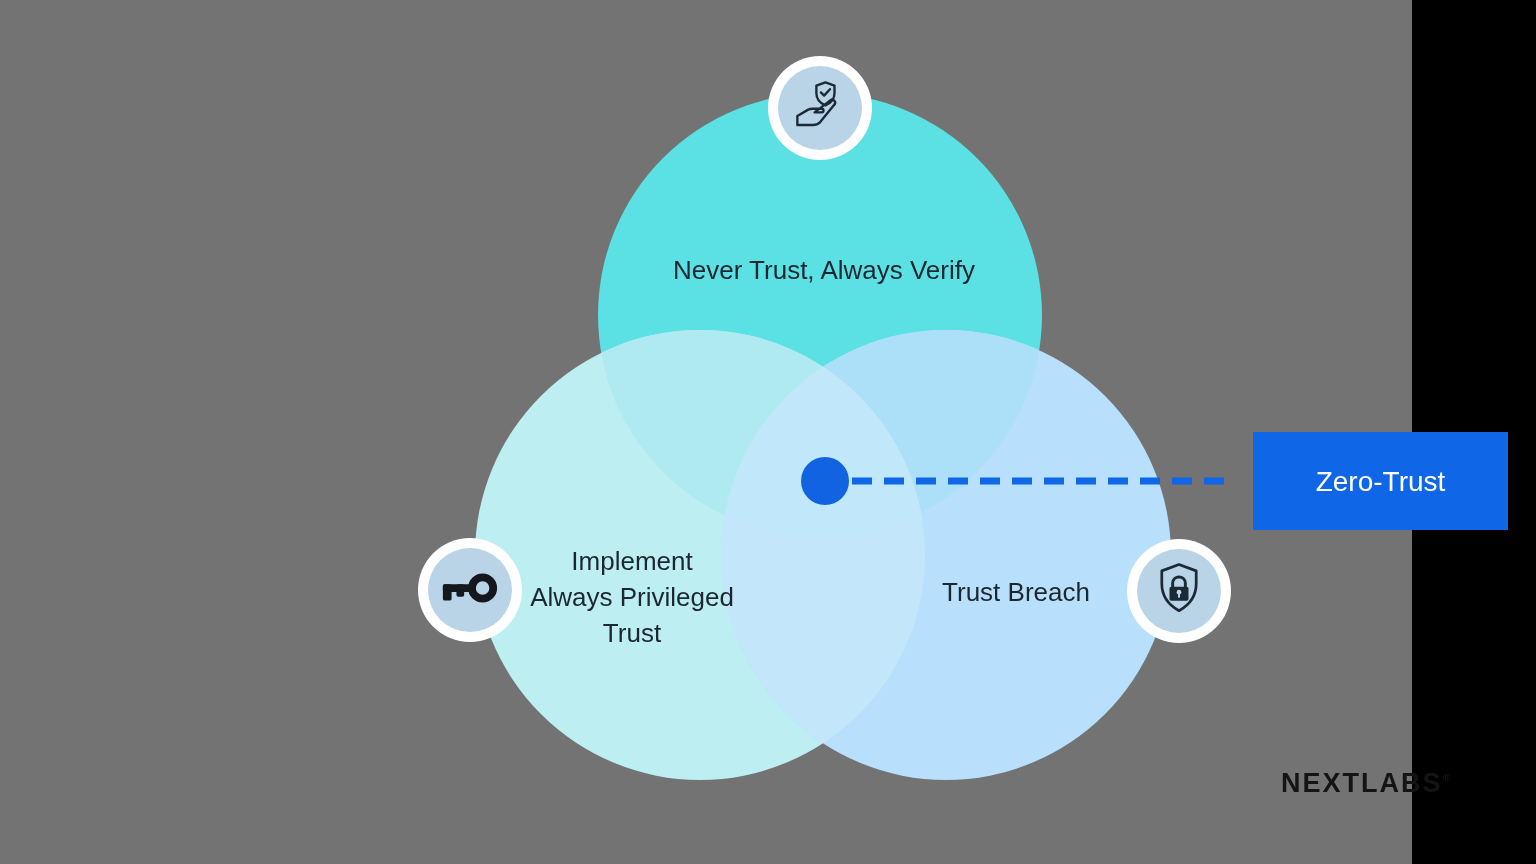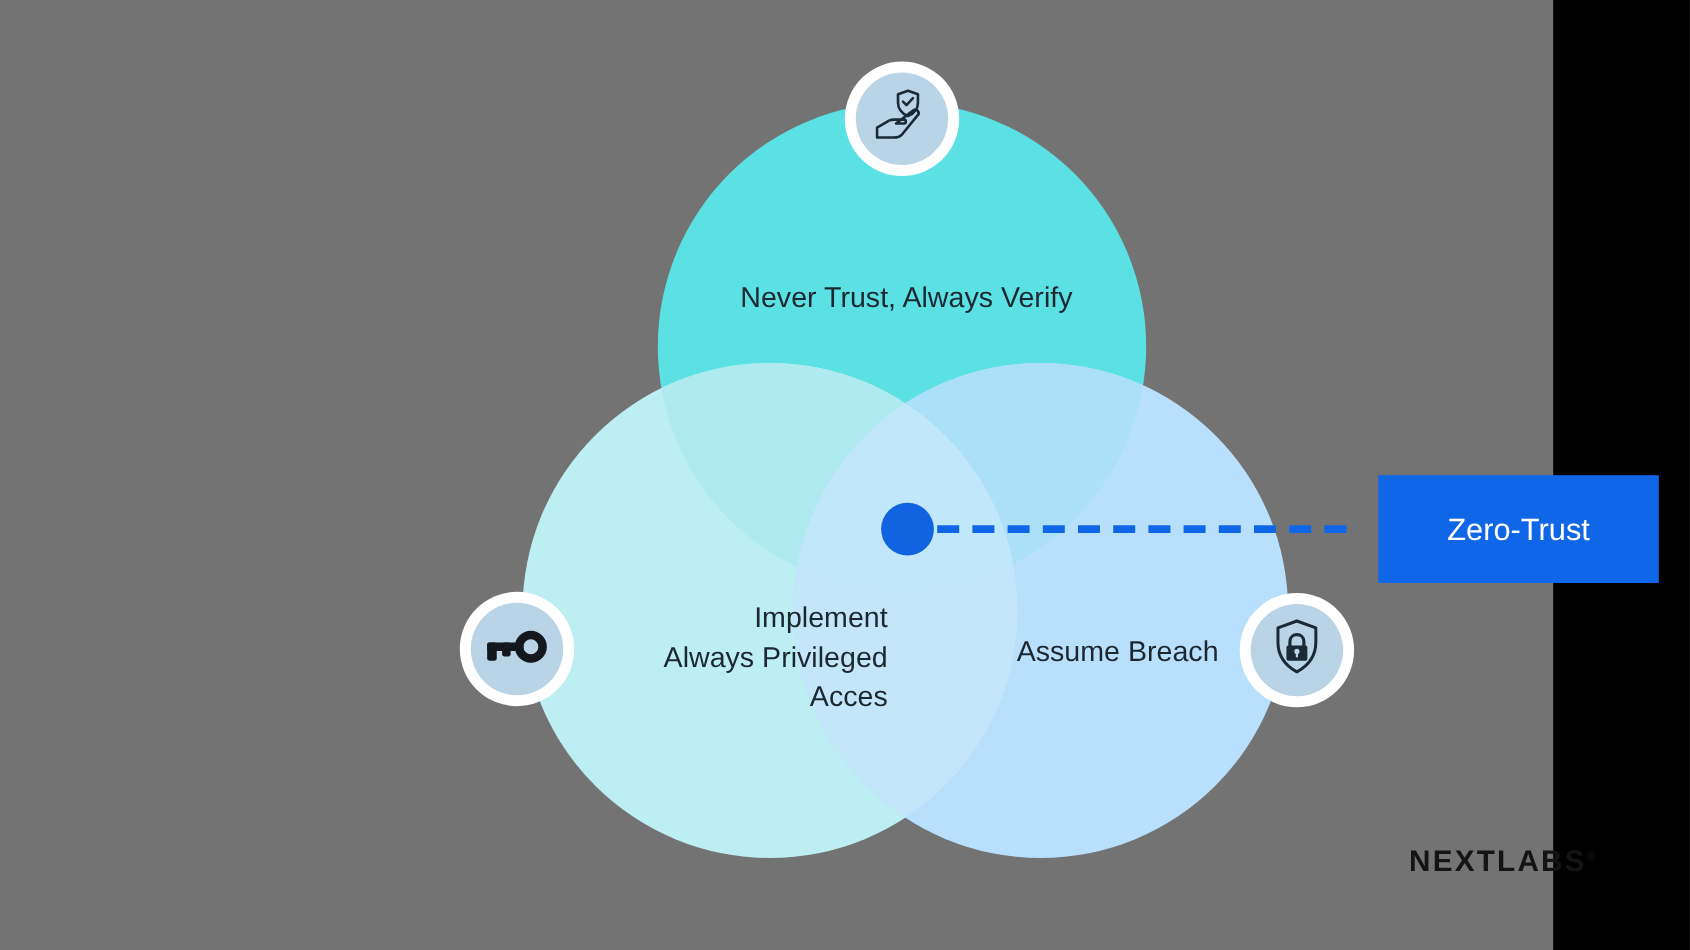--- a/index.html
+++ b/index.html
@@ -13,21 +13,21 @@
   .venn-svg { position: absolute; left: 0; top: 0; }
 
   .circle-label {
     position: absolute;
     color: #1c2730;
     font-size: 26px;
     line-height: 36px;
     text-align: center;
   }
   .label-top   { left: 524px; top: 252px; width: 600px; }
-  .label-left  { left: 457px; top: 543px; width: 350px; text-align: right; }
+  .label-left  { left: 457px; top: 543px; width: 350px; }
   .label-right { left: 841px; top: 574px; width: 350px; }
 
   .badge {
     position: absolute;
     width: 104px; height: 104px;
     background: #ffffff;
     border-radius: 50%;
     display: flex; align-items: center; justify-content: center;
   }
   .badge-inner {
@@ -102,24 +102,24 @@
 
     <line x1="852" y1="481" x2="1233" y2="481" stroke-width="7" stroke-dasharray="20 12" stroke="#0F67E8"></line>
     <circle cx="825" cy="481" r="24" fill="#1163E2"></circle>
   </svg>
 
   <div class="circle-label label-top">Never Trust, Always Verify</div>
 
   <div class="circle-label label-left">
     <div>Implement</div>
     <div>Always Privileged</div>
-    <div>Acces</div>
+    <div>Trust</div>
   </div>
 
-  <div class="circle-label label-right">Assume Breach</div>
+  <div class="circle-label label-right">Trust Breach</div>
 
   <div class="badge badge-top">
     <div class="badge-inner">
       <span>
         <svg width="58" height="58" viewBox="0 0 64 64" fill="none">
           <path d="M38 6 L48 9.5 V18 C48 25 43.5 29 38 31.5 C32.5 29 28 25 28 18 V9.5 Z" stroke="#1b2a35" stroke-width="2.6" stroke-linejoin="round"></path>
           <path d="M33 17 L36.5 20.5 L43 13.5" stroke="#1b2a35" stroke-width="2.6" stroke-linecap="round" stroke-linejoin="round"></path>
           <path d="M7 43 L19 36 C21 35 22 35 24 35 L34 35 C36.5 35 36.5 39 34 39 L26 39 L43 26 C47 23 51 28 47 31.5 L32 50 C30 52 27 53 24 53 L7 53 Z" stroke="#1b2a35" stroke-width="2.6" stroke-linejoin="round" stroke-linecap="round"></path>
         </svg>
       </span>

